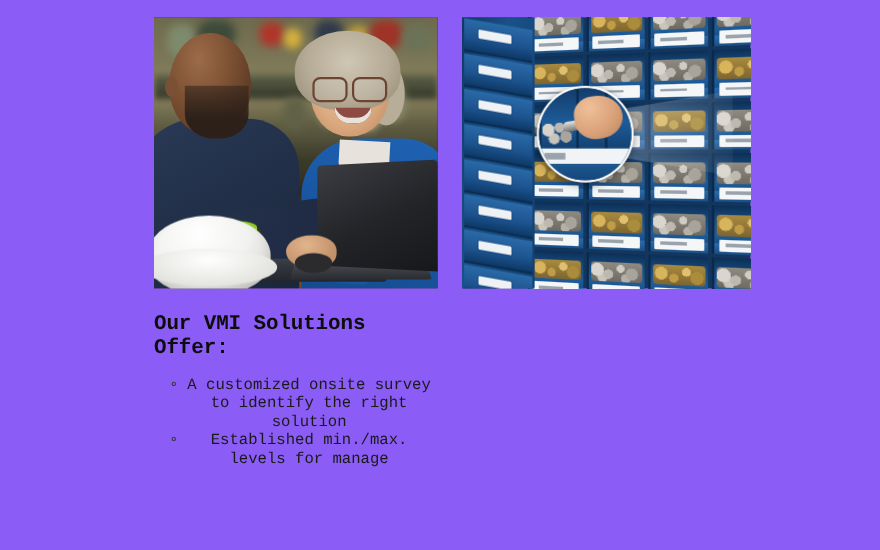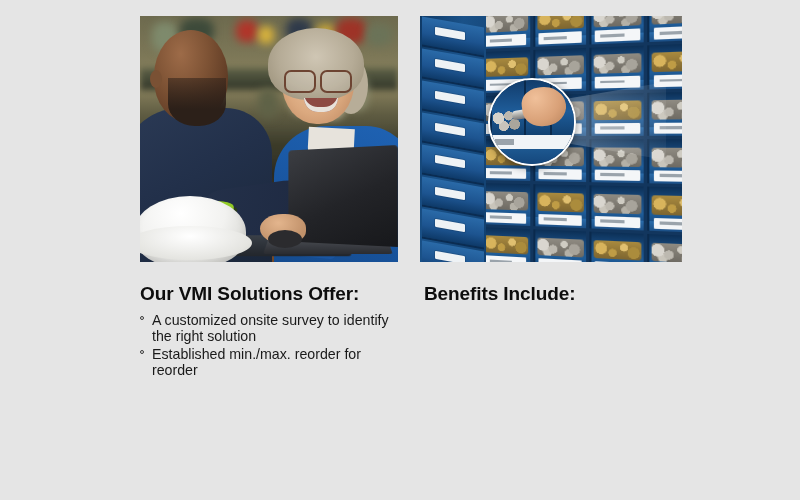--- a/index.html
+++ b/index.html
@@ -13,21 +13,22 @@
     position: relative;
     overflow: hidden;
     font-family: "Liberation Sans", sans-serif;
     color: #111111;
     -webkit-font-smoothing: antialiased;
   }
 
   .slide {
     position: absolute;
     inset: 0;
-    background: #e5e5e5;
+    background: #8b5cf6;
+    font-family: Liberation Mono, monospace;
   }
 
   
   .col {
     position: absolute;
     top: 16px;
   }
   .col-left  { left: 140px; width: 258px; }
   .col-right { left: 420px; width: 262px; }
 
@@ -500,22 +501,23 @@
   .heading {
     font-size: 19px;
     font-weight: bold;
     letter-spacing: -.1px;
     color: #0d0d0d;
     margin: 0 0 7px 0;
     line-height: 22px;
   }
   ul.bullets {
     list-style: none;
-    margin: 0;
+    margin: 16px;
     padding: 0;
+    text-align: center;
   }
   ul.bullets li {
     position: relative;
     padding-left: 12px;
     font-size: 14.2px;
     line-height: 16.4px;
     color: #1a1a1a;
     margin-bottom: 1px;
   }
   ul.bullets li .dot {
@@ -761,24 +763,23 @@
 
   <div class="text-block tb-left">
     <h2 class="heading">Our VMI Solutions Offer:</h2>
     <ul class="bullets">
       <li>
         <span class="dot"></span>
         <span>A customized onsite survey to identify the right solution</span>
       </li>
       <li>
         <span class="dot"></span>
-        <span>Established min./max. reorder for reorder</span>
+        <span>Established min./max. levels for manage</span>
       </li>
     </ul>
   </div>
 
   <div class="text-block tb-right">
-    <h2 class="heading">Benefits Include:</h2>
     <ul class="bullets">
     </ul>
   </div>
 
 </div>
 
 </body></html>

